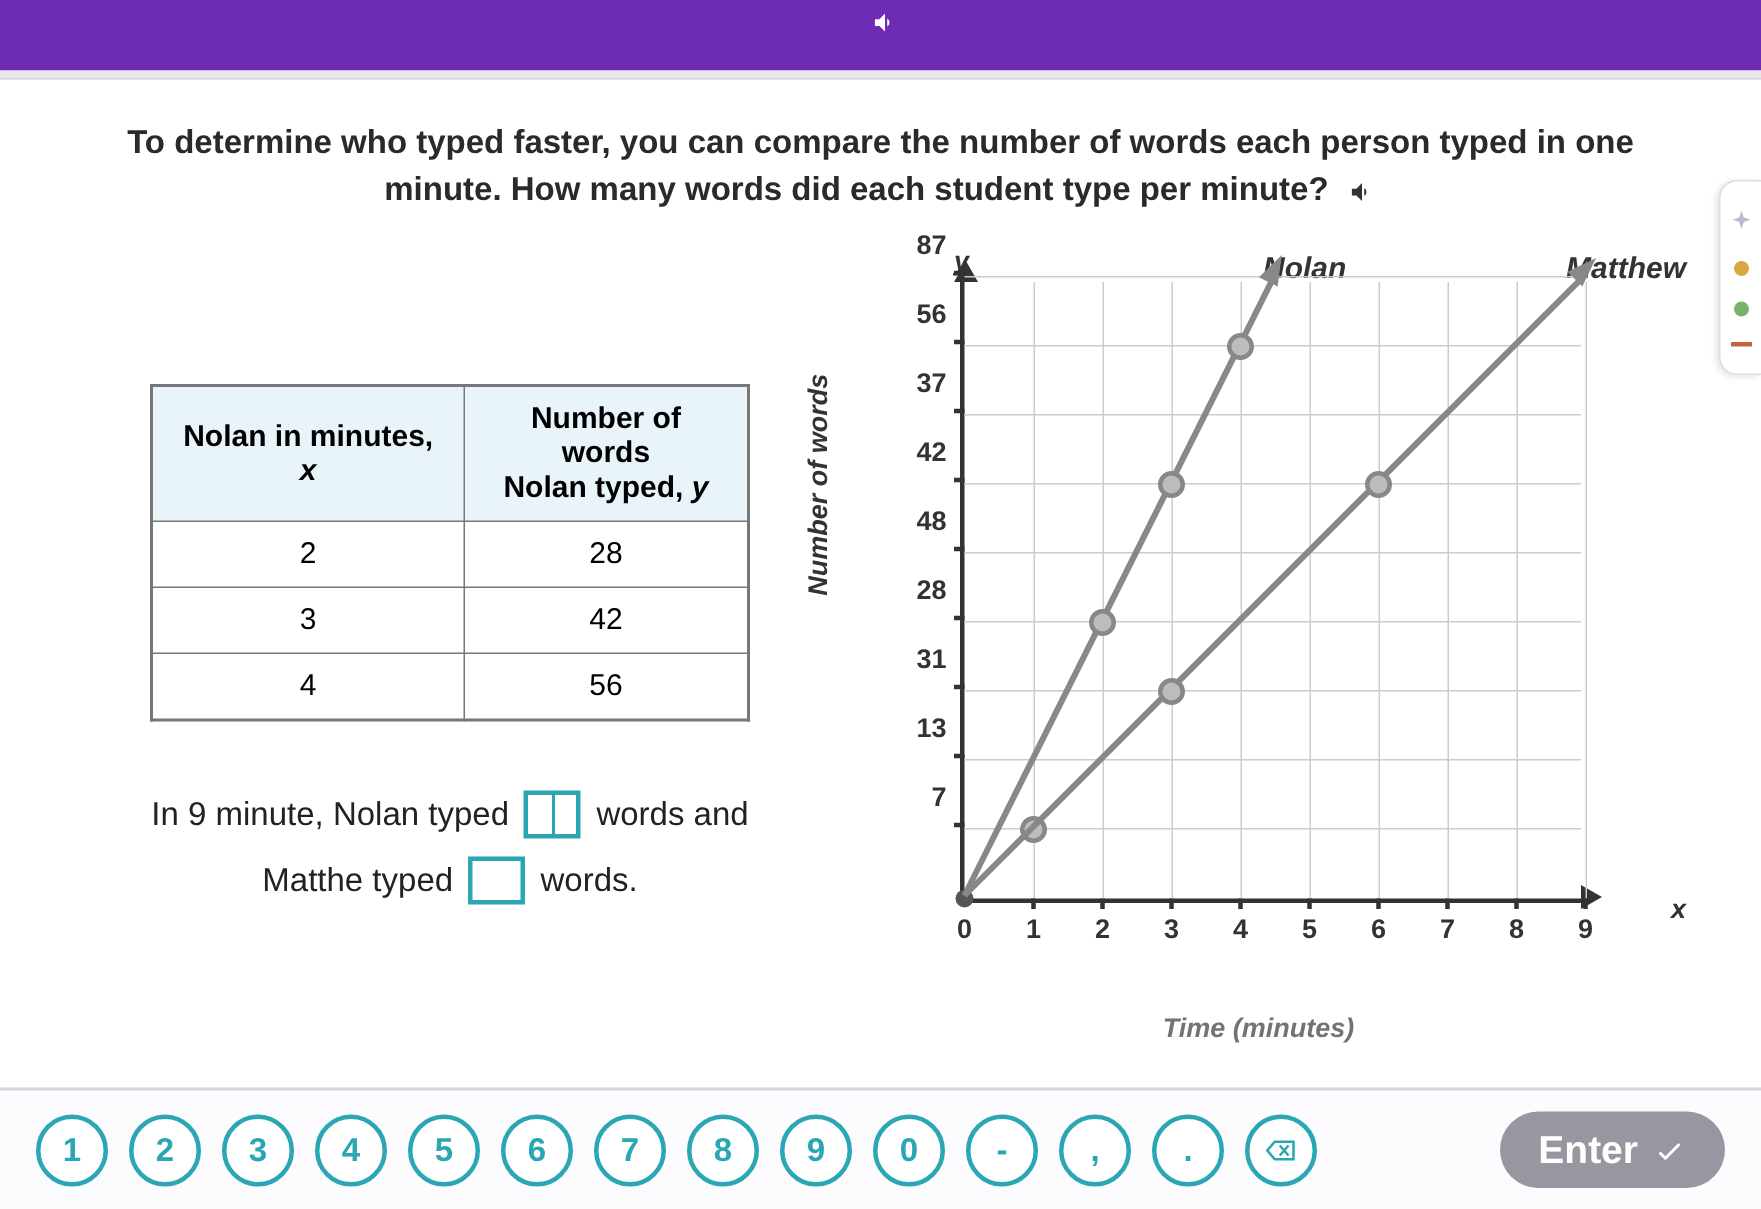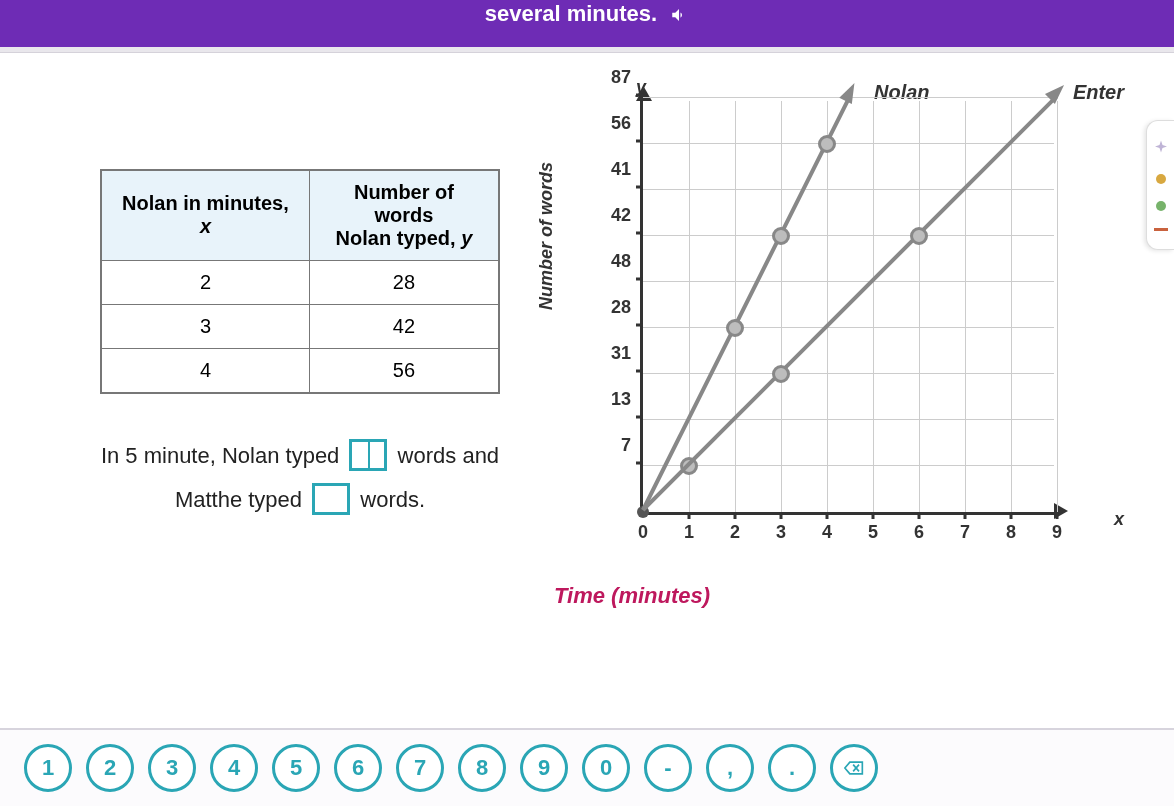--- a/index.html
+++ b/index.html
@@ -107,32 +107,32 @@
     font-weight: 700;
     font-style: italic;
     font-size: 18px;
     color: #333;
     transform-origin: left center;
   }
   .x-axis-label {
     position: absolute;
     bottom: 0;
     left: 0; right: 0;
+    text-align: center;
     font-weight: 700;
     font-style: italic;
-    font-size: 22px;
-    color: #be185d;
+    font-size: 18px;
+    color: #737373;
   }
   .series-label {
     position: absolute;
     font-weight: 700;
     font-style: italic;
     font-size: 20px;
     color: #333;
-    margin-left: 32px;
   }
   .series-label-nolan { top: 2px; left: 288px; }
   .series-label-matt  { top: 2px; right: 0; }
   .axis-letter {
     position:absolute;
     font-weight:700;
     font-style:italic;
     font-size:18px;
     color:#333;
   }
@@ -248,30 +248,37 @@
     justify-content:space-around;
     padding:10px 0;
   }
   .side-tab .dot { width:10px;height:10px;border-radius:50%; }
   .speaker-icon { display:inline-block; width:20px; height:18px; vertical-align:middle; }
 </style>
 </head>
 <body>
 
 <div class="topbar">
-  <span>several minutes.</span>
   <span class="speaker">
     <svg class="speaker-icon" viewBox="0 0 24 24" fill="#fff">
         <path d="M3 9v6h4l5 5V4L7 9H3zm13 3a4 4 0 0 0-2-3.5v7A4 4 0 0 0 16 12z"></path>
       </svg>
   </span>
 </div>
 <div class="divider"></div>
 
 <div class="main">
+  <div class="question">
+    <span>To determine who typed faster, you can compare the number of words each person typed in one minute. How many words did each student type per minute?</span>
+    <span class="speaker">
+      <svg class="speaker-icon" viewBox="0 0 24 24" fill="#333">
+          <path d="M3 9v6h4l5 5V4L7 9H3zm13 3a4 4 0 0 0-2-3.5v7A4 4 0 0 0 16 12z"></path>
+        </svg>
+    </span>
+  </div>
 
   <div class="content-row">
 
     <div class="left-col">
       <table class="data-table">
         <thead>
           <tr>
             <th>
               <span>Nolan in minutes, </span><span class="hdr-var">x</span>
             </th>
@@ -293,35 +300,35 @@
               <td>42</td>
             </tr>
             <tr>
               <td>4</td>
               <td>56</td>
             </tr>
           </tbody>
       </table>
 
       <div class="answer-sentence">
-        <span>In 5 minute, Nolan typed </span>
+        <span>In 9 minute, Nolan typed </span>
         <span class="blank split"></span>
         <span> words and</span><br>
         <span>Matthe typed </span>
         <span class="blank"></span>
         <span> words.</span>
       </div>
     </div>
 
     <div class="chart-col">
       <div class="chart-wrap">
         <div class="axis-letter axis-letter-y">y</div>
         <div class="axis-letter axis-letter-x">x</div>
         <div class="series-label series-label-nolan">Nolan</div>
-        <div class="series-label series-label-matt">Enter</div>
+        <div class="series-label series-label-matt">Matthew</div>
         <div class="y-axis-label">Number of words</div>
         <div class="plot" id="plot">
           <div class="arrow-y"></div>
           <div class="arrow-x"></div>
           <div class="origin-dot"></div>
         <div class="grid-line-h" style="left: 0px; right: 0px; height: 1px; bottom: 46px;"></div>
             <div class="tick-mark-y" style="bottom: 46px;"></div>
             <div class="tick-label-y" style="bottom: 46px;">7</div>
             <div class="grid-line-h" style="left: 0px; right: 0px; height: 1px; bottom: 92px;"></div>
             <div class="tick-mark-y" style="bottom: 92px;"></div>
@@ -333,21 +340,21 @@
             <div class="tick-mark-y" style="bottom: 184px;"></div>
             <div class="tick-label-y" style="bottom: 184px;">28</div>
             <div class="grid-line-h" style="left: 0px; right: 0px; height: 1px; bottom: 230px;"></div>
             <div class="tick-mark-y" style="bottom: 230px;"></div>
             <div class="tick-label-y" style="bottom: 230px;">48</div>
             <div class="grid-line-h" style="left: 0px; right: 0px; height: 1px; bottom: 276px;"></div>
             <div class="tick-mark-y" style="bottom: 276px;"></div>
             <div class="tick-label-y" style="bottom: 276px;">42</div>
             <div class="grid-line-h" style="left: 0px; right: 0px; height: 1px; bottom: 322px;"></div>
             <div class="tick-mark-y" style="bottom: 322px;"></div>
-            <div class="tick-label-y" style="bottom: 322px;">41</div>
+            <div class="tick-label-y" style="bottom: 322px;">37</div>
             <div class="grid-line-h" style="left: 0px; right: 0px; height: 1px; bottom: 368px;"></div>
             <div class="tick-mark-y" style="bottom: 368px;"></div>
             <div class="tick-label-y" style="bottom: 368px;">56</div>
             <div class="grid-line-h" style="left: 0px; right: 0px; height: 1px; bottom: 414px;"></div>
             <div class="tick-mark-y" style="bottom: 414px;"></div>
             <div class="tick-label-y" style="bottom: 414px;">87</div>
             <div class="tick-label-x" style="left: 0px;">0</div>
             <div class="grid-line-v" style="top: 0px; bottom: 0px; width: 1px; left: 46px;"></div>
             <div class="tick-mark-x" style="left: 46px;"></div>
             <div class="tick-label-x" style="left: 46px;">1</div>
@@ -414,13 +421,19 @@
     <button class="key">0</button>
     <button class="key">-</button>
     <button class="key">,</button>
     <button class="key">.</button>
     <button class="key icon-key">
       <svg viewBox="0 0 24 16" fill="none" stroke="#2aa6b5" stroke-width="2">
         <path d="M7 1h15v14H7L1 8z"></path>
         <path d="M11 4l7 8M18 4l-7 8"></path>
       </svg>
     </button>
+    <button class="enter-btn">
+    <span>Enter</span>
+    <svg width="22" height="22" viewBox="0 0 24 24" fill="#fff">
+        <path d="M9 16.2l-3.5-3.5L4 14.2 9 19l11-11-1.5-1.5z"></path>
+      </svg>
+  </button>
 </div>
 
 </body></html>

